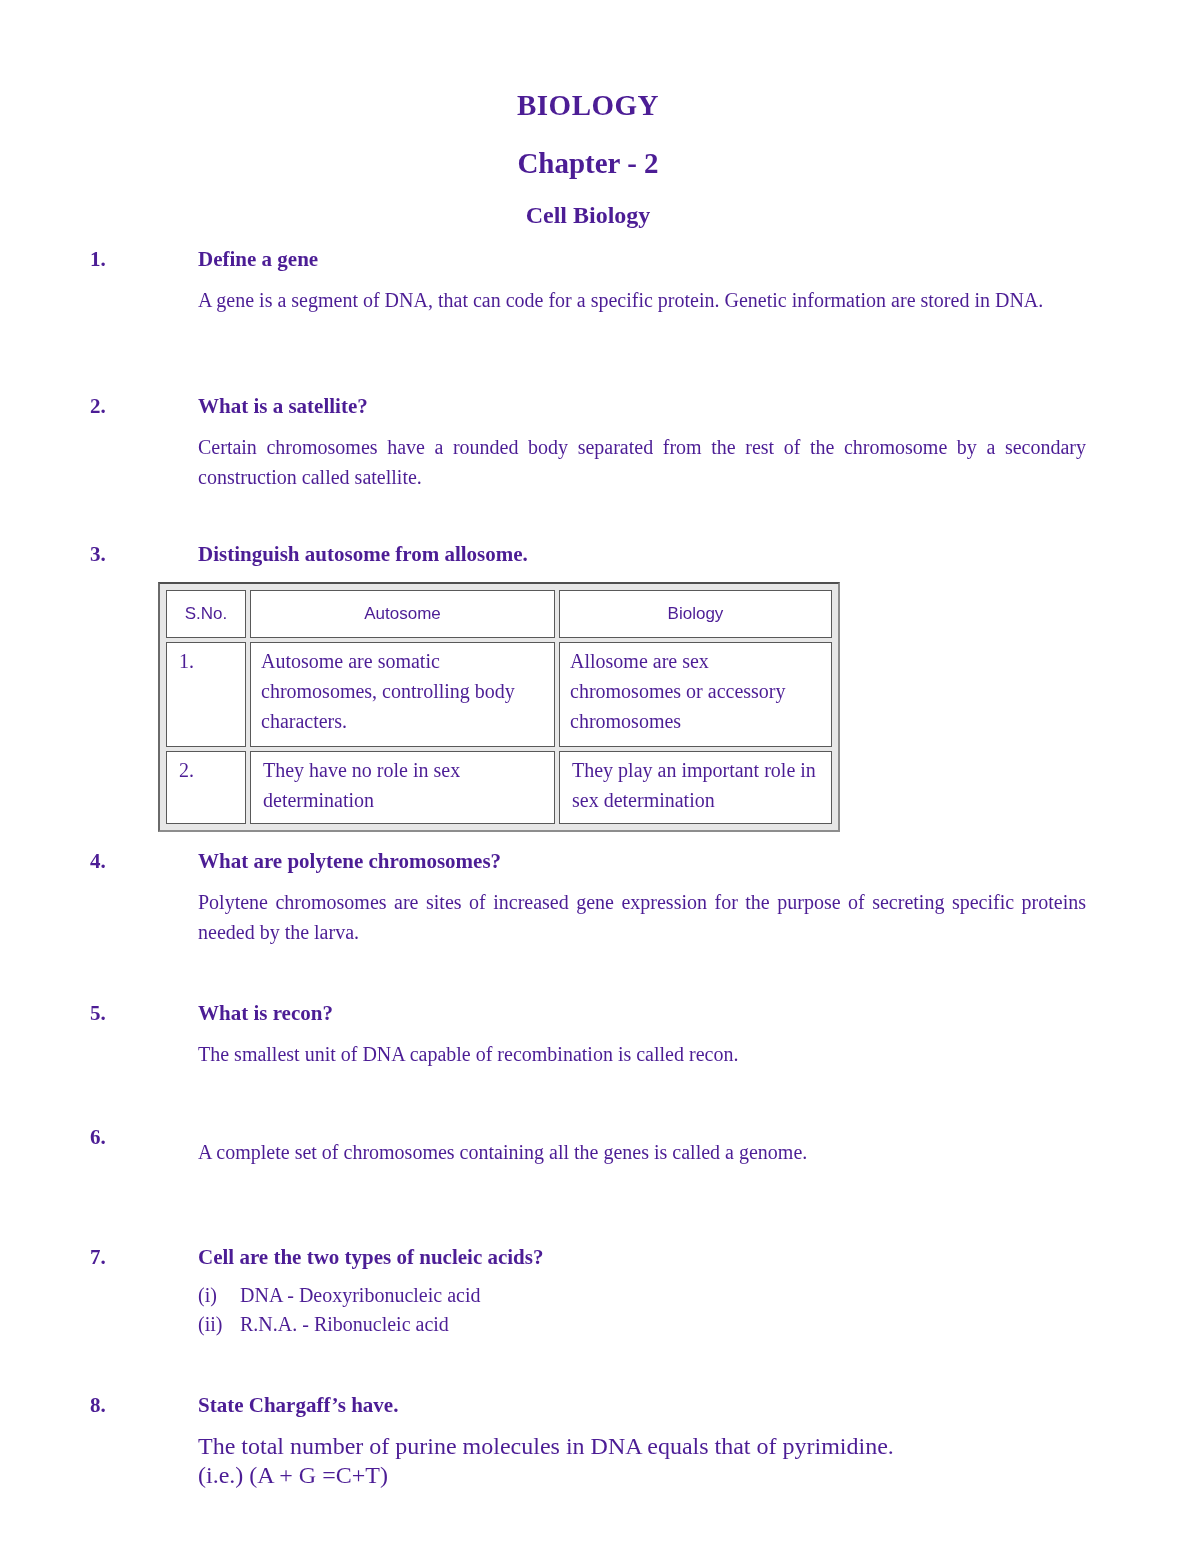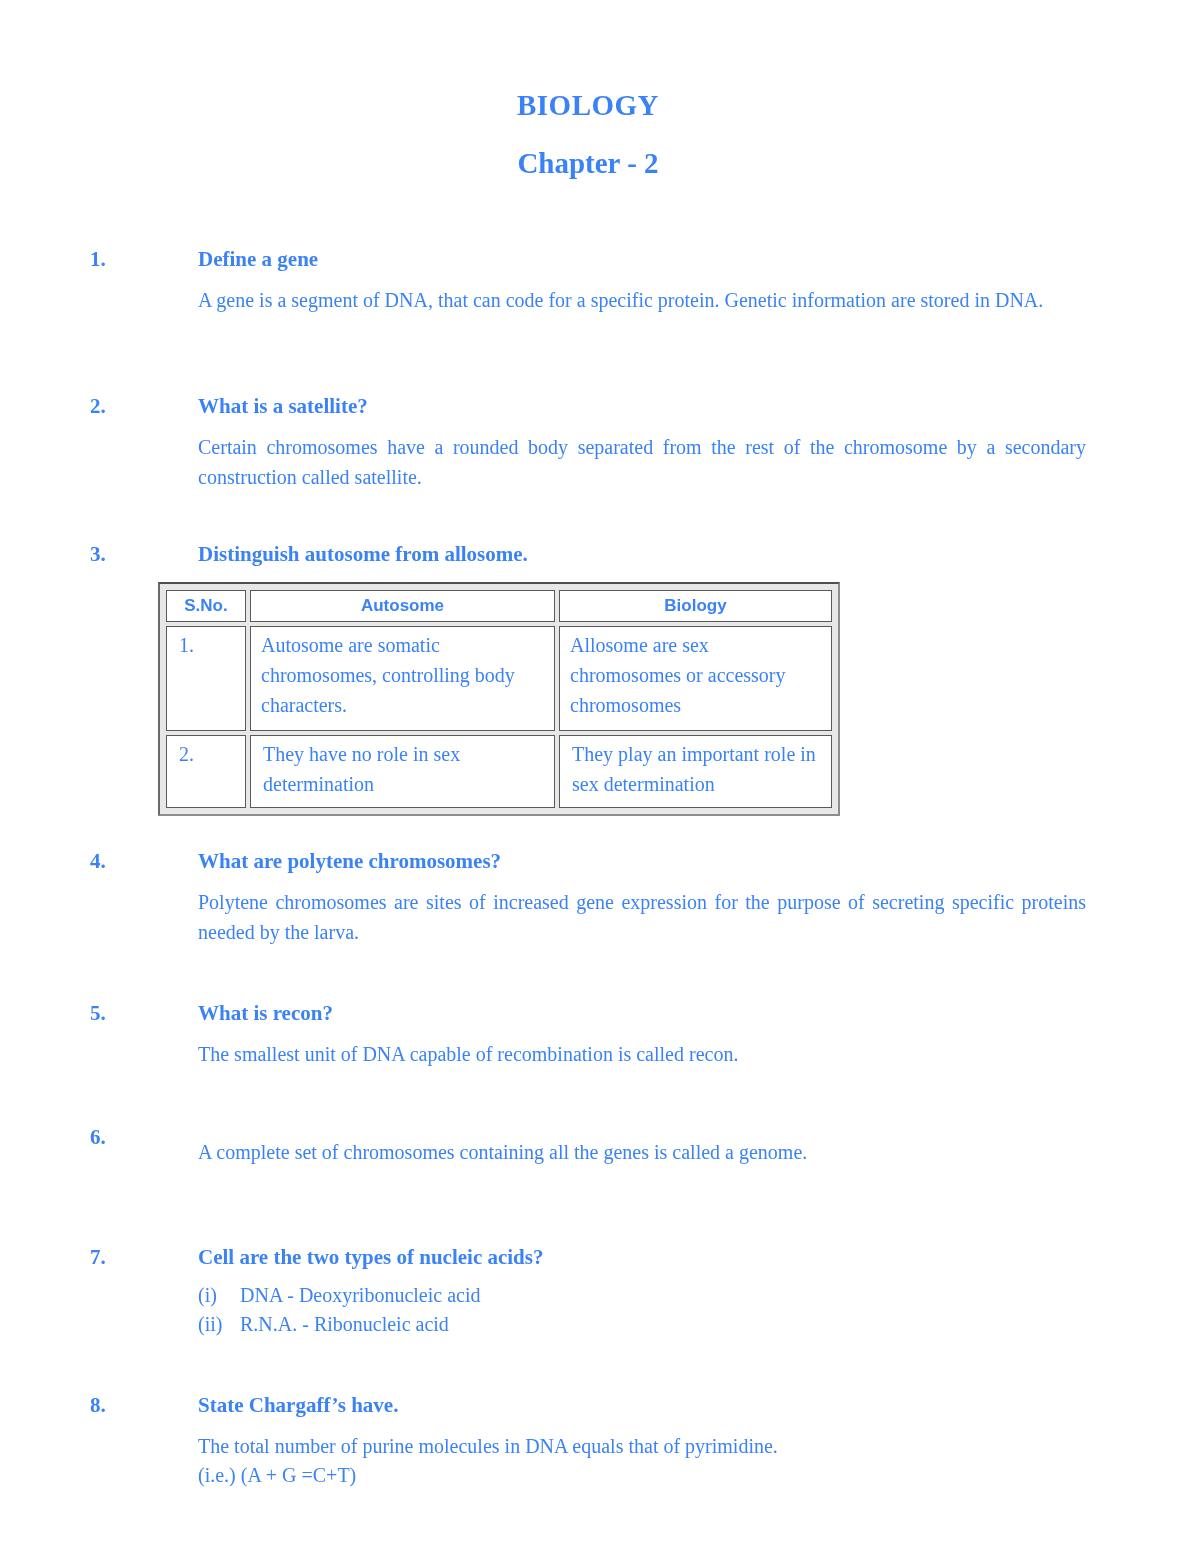--- a/index.html
+++ b/index.html
@@ -2,21 +2,21 @@
 <html><head>
 <meta charset="utf-8">
 <style>
   html, body { margin: 0; padding: 0; background: #ffffff; }
   .page {
     position: relative;
     width: 1200px;
     height: 1553px;
     background: #ffffff;
     font-family: "Liberation Serif", "DejaVu Serif", serif;
-    color: #3b82f6;
+    color: #4c1d95;
     overflow: hidden;
   }
 
   
   .center-abs {
     position: absolute;
     left: 90px;
     width: 996px;
     text-align: center;
     font-weight: bold;
@@ -43,21 +43,21 @@
     font-weight: bold;
     font-size: 21px;
     line-height: 26px;
   }
   .qbody {
     margin-top: 13px;
     font-size: 20px;
     line-height: 30px;
     text-align: justify;
   }
-  .qline { font-size: 20px; line-height: 29px; }
+  .qline { font-size: 24px; line-height: 29px; }
   .qbody-lines { margin-top: 14px; }
 
   .qlist { margin-top: 11px; }
   .qlist-item { display: flex; font-size: 20px; line-height: 29px; }
   .qlist-marker { flex: 0 0 42px; }
 
   
   .tbl-wrap {
     position: absolute;
     left: 158px;
@@ -73,23 +73,23 @@
   .cmp-table {
     width: 100%;
     border-collapse: separate;
     border-spacing: 4px;
     table-layout: fixed;
   }
   .cmp-table th {
     background: #ffffff;
     border: 1px solid #595959;
     font-family: "Liberation Sans", "DejaVu Sans", sans-serif;
-    font-weight: bold;
+    font-weight: normal;
     font-size: 17px;
-    padding: 5px 4px;
+    padding: 13px 4px;
     text-align: center;
   }
   .cmp-table td {
     background: #ffffff;
     border: 1px solid #595959;
     font-size: 20px;
     line-height: 30px;
     vertical-align: top;
     padding: 3px 8px 8px 10px;
   }
@@ -99,20 +99,21 @@
   .row-tall td { height: 92px; }
   .row-mid  td { height: 58px; padding-left: 12px; }
 </style>
 </head>
 <body>
 
 <div class="page">
 
   <div class="center-abs doc-title">BIOLOGY</div>
   <div class="center-abs doc-chapter">Chapter - 2</div>
+  <div class="center-abs doc-subtitle">Cell Biology</div>
 
   <div class="qa" style="top:246px">
     <div class="qnum">1.</div>
     <div class="qcontent">
       <div class="qheading">Define a gene</div>
       <div class="qbody">A gene is a segment of DNA, that can code for a specific protein. Genetic information are stored in DNA.</div>
     </div>
   </div>
 
   <div class="qa" style="top:393px">

